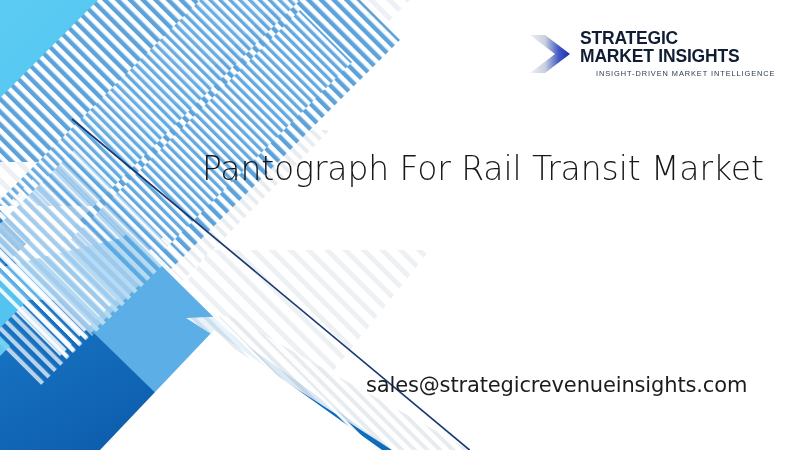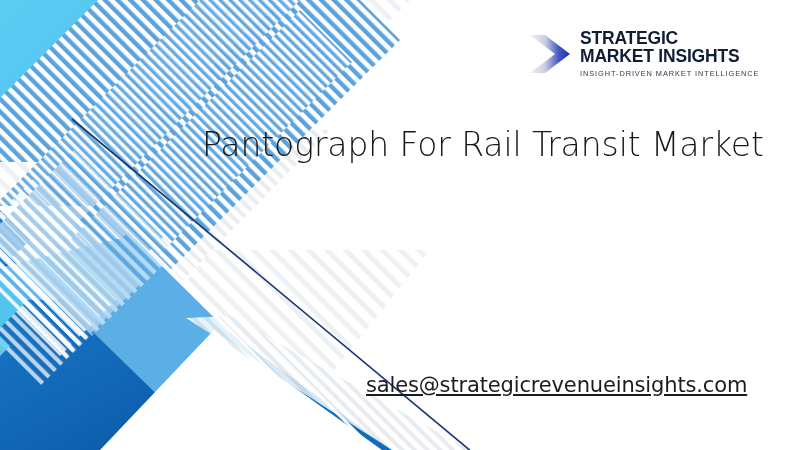--- a/index.html
+++ b/index.html
@@ -40,26 +40,27 @@
     white-space:nowrap;
   }
   #logo-tagline {
     margin-top:5px;
     font-family:"Liberation Sans", sans-serif;
     font-size:7.4px;
     line-height:8px;
     letter-spacing:0.92px;
     color:#2a3750;
     white-space:nowrap;
+    margin-left:16px;
   }
 
   
   #title {
     position:absolute;
-    left:202px; top:124px;
+    left:202px; top:148px;
     width:590px;
     font-family:"DejaVu Sans", sans-serif;
     font-weight:300;
     font-size:33px;
     line-height:42px;
     color:#17171a;
     letter-spacing:-0.1px;
     white-space:nowrap;
   }
 
@@ -68,21 +69,20 @@
     position:absolute;
     left:366px; top:371px;
     width:420px;
     font-family:"DejaVu Sans", sans-serif;
     font-weight:400;
     font-size:21px;
     line-height:28px;
     color:#1c1c1f;
     letter-spacing:-0.15px;
     white-space:nowrap;
-    text-decoration:underline;
   }
 </style>
 </head>
 <body>
 
 <div id="slide">
 
   <div id="bg">
     <svg viewBox="0 0 800 450" xmlns="http://www.w3.org/2000/svg" aria-hidden="true">
       <defs>

